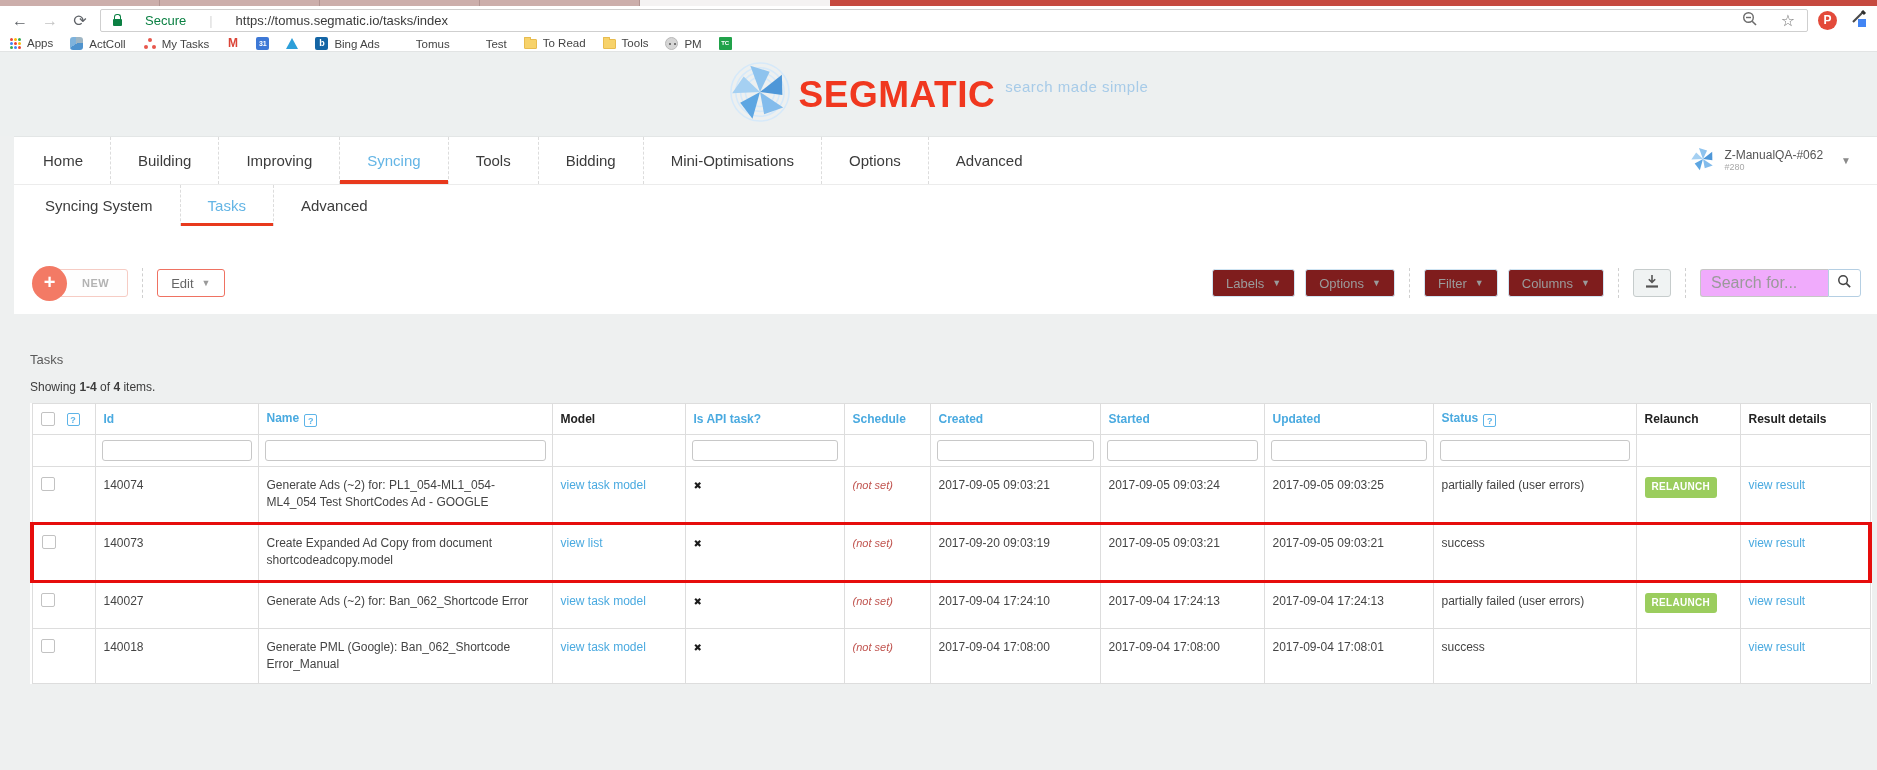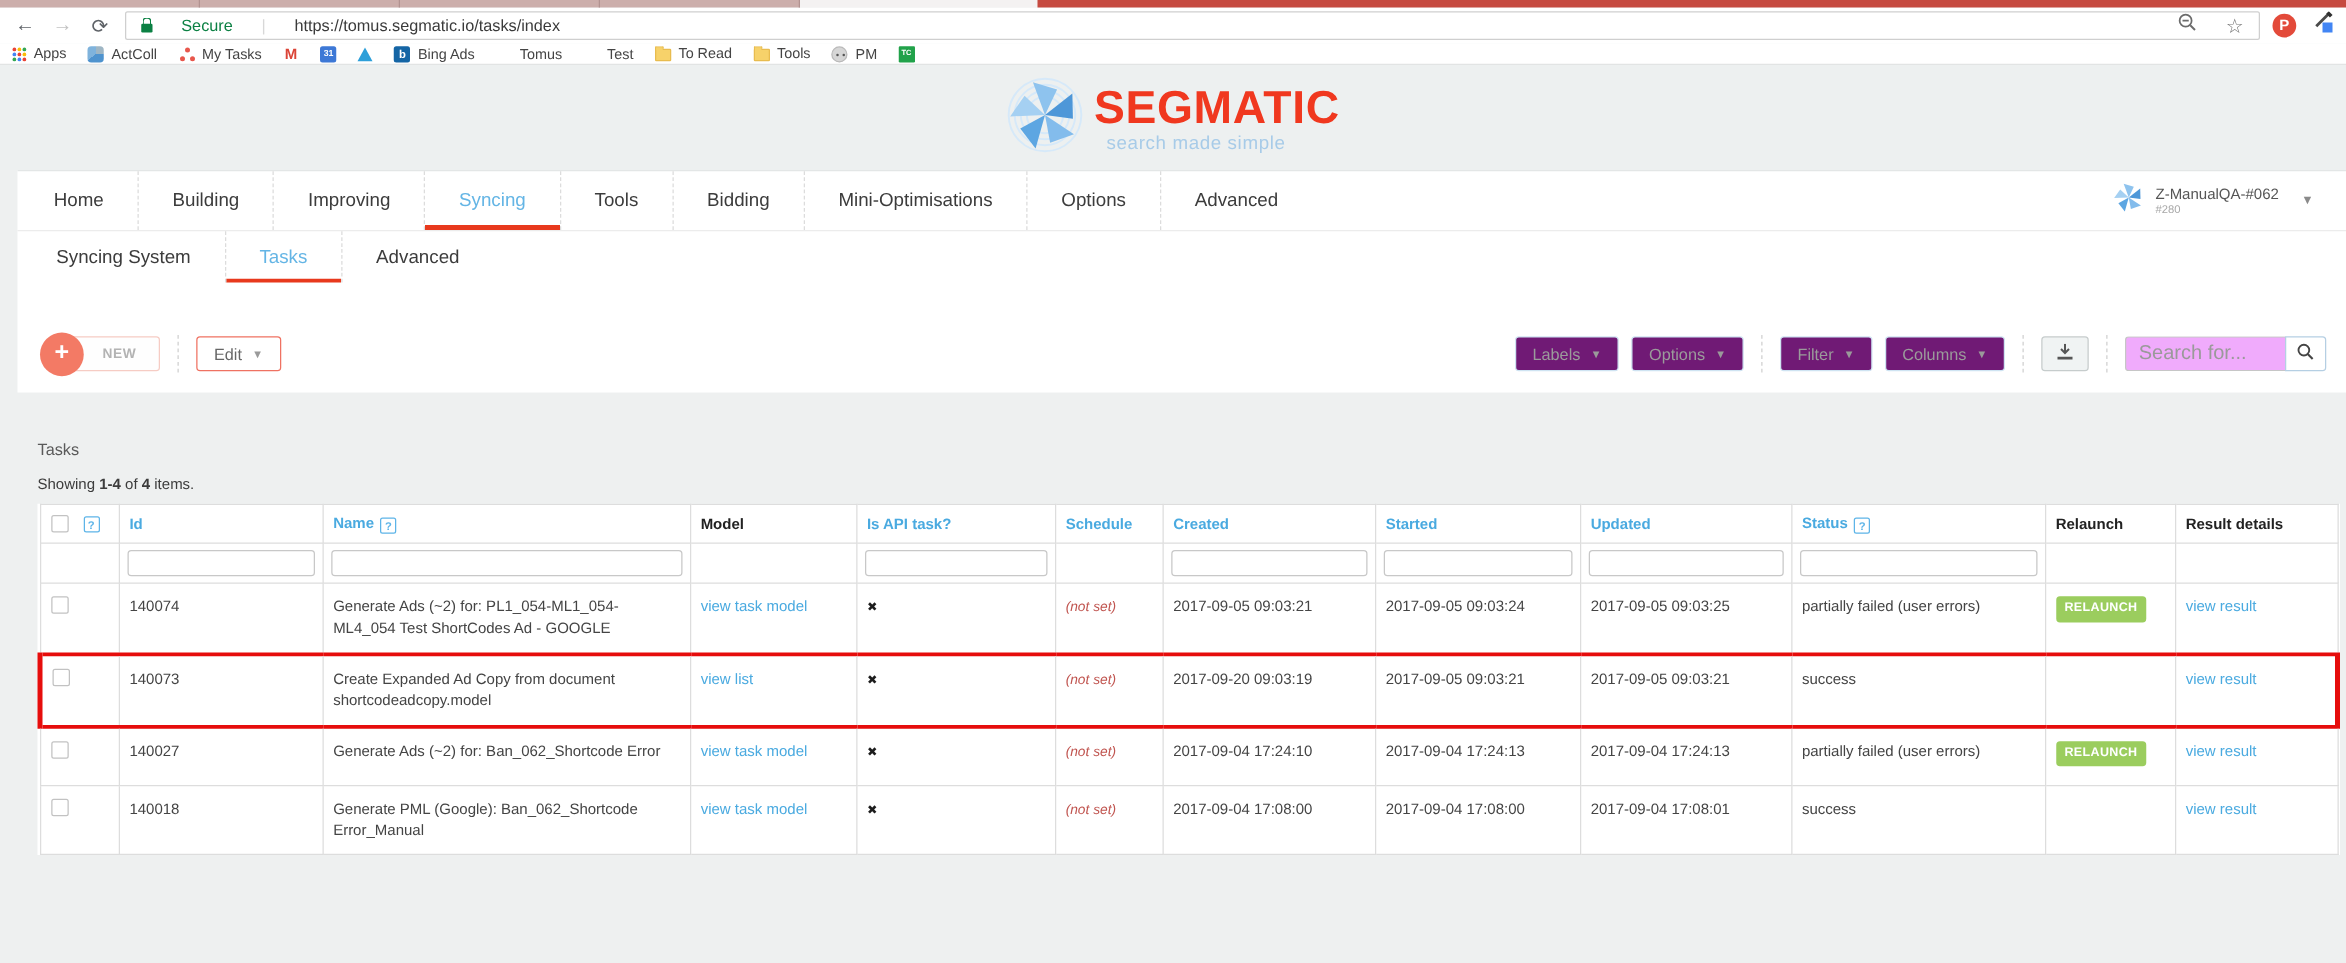--- a/index.html
+++ b/index.html
@@ -43,21 +43,21 @@
   .fav-ms-squares i:nth-child(1){background:#f25022}.fav-ms-squares i:nth-child(2){background:#7fba00}
   .fav-ms-squares i:nth-child(3){background:#00a4ef}.fav-ms-squares i:nth-child(4){background:#ffb900}
   .fav-folder { width:13px; height:10px; background:#f7d26a; border:1px solid #e8bc4f; border-radius:1px; position:relative; margin-top:2px; }
   .fav-folder::before { content:''; position:absolute; top:-3px; left:-1px; width:5px; height:2px; background:#f7d26a; border:1px solid #e8bc4f; border-bottom:none; border-radius:1px 1px 0 0; }
   .fav-reddit { background:#d6d6d6; border:1px solid #b9b9b9; border-radius:50%; position:relative; }
   .fav-reddit::before { content:''; position:absolute; left:3px; top:5px; width:2px; height:2px; border-radius:50%; background:#555; box-shadow:5px 0 0 #555; }
   .fav-tc { background:#21a24a; color:#fff; font-size:6px; font-weight:bold; border-radius:1px; }
 
   
   .pagehead { height:84px; background:#edf0f0; display:flex; align-items:center; justify-content:center; gap:8px; }
-  .logo-texts { display:flex; flex-direction:column; line-height:1; }
+  .logo-texts { display:flex; line-height:1; }
   .logo-title { font-size:37px; font-weight:800; letter-spacing:.5px; color:#f0381f; }
   .logo-tagline { font-size:15px; color:#a7cbe8; margin:3px 0 0 10px; letter-spacing:.5px; }
 
   
   .band { background:#fff; margin-left:14px; border-top:1px solid #e3e6e6; padding-bottom:14px; }
   .navrow { height:47px; display:flex; align-items:stretch; position:relative; padding-left:2px; }
   .tabs { display:flex; list-style:none; }
   .tabs li { display:flex; align-items:center; padding:0 27px; font-size:15px; color:#3c3c3c; cursor:pointer; white-space:nowrap; }
   .tabs li + li { border-left:1px dashed #dcdcdc; }
   .tabs li.active { color:#64b5e5; box-shadow:inset 0 -4px 0 0 #e8391d; }
@@ -73,21 +73,21 @@
   
   .toolbar { display:flex; align-items:center; justify-content:space-between; margin-top:40px; padding:0 16px 0 18px; height:34px; }
   .tb-left, .tb-right { display:flex; align-items:center; gap:10px; }
   .vsep { height:30px; border-left:1px dashed #cfcfcf; margin:0 4px; }
   .new-wrap { position:relative; padding-left:17px; display:flex; align-items:center; cursor:pointer; }
   .new-circle { position:absolute; left:0; width:35px; height:35px; border-radius:50%; background:#f37a65; color:#fff; font-size:20px; font-weight:bold; text-align:center; line-height:33px; z-index:2; }
   .new-pill { height:28px; border:1px solid #f6ccc4; border-radius:3px; background:#fefefe; color:#b3b3b3; font-size:11px; font-weight:bold; letter-spacing:.5px; padding:0 18px 0 32px; line-height:26px; }
   .btn { height:28px; border-radius:3px; background:#fff; display:inline-flex; align-items:center; gap:8px; padding:0 13px; font-size:13px; color:#666; cursor:pointer; border:1px solid #ccc; }
   .btn .caret { font-size:9px; color:#9a9a9a; }
   .btn-edit { border-color:#ef7262; }
-  .btn-blue { border-color:#cfe4f2; color:#9b9b9b; background:#701a75; }
+  .btn-blue { border-color:#cfe4f2; color:#9b9b9b; background:#7f1d1d; }
   .btn-dl { border-color:#c6cccc; background:#f0f3f3; padding:0 11px; }
   .searchbox { display:flex; align-items:center; }
   .searchbox input { width:128px; height:28px; border:1px solid #c6c6c6; border-right:none; border-radius:3px 0 0 3px; padding:0 10px; font-size:16px; color:#555; background:#f0abfc; outline:none; }
   .searchbox input::placeholder { color:#9a9a9a; }
   .btn-search { width:33px; height:28px; border:1px solid #b5cfe3; border-radius:0 3px 3px 0; background:#fff; display:inline-flex; align-items:center; justify-content:center; cursor:pointer; }
 
   
   .content { padding:38px 9px 0 30px; }
   .tasks-title { font-size:13px; color:#5a5a5a; margin-bottom:13px; }
   .summary { font-size:12px; color:#3c3c3c; margin-bottom:9px; }

